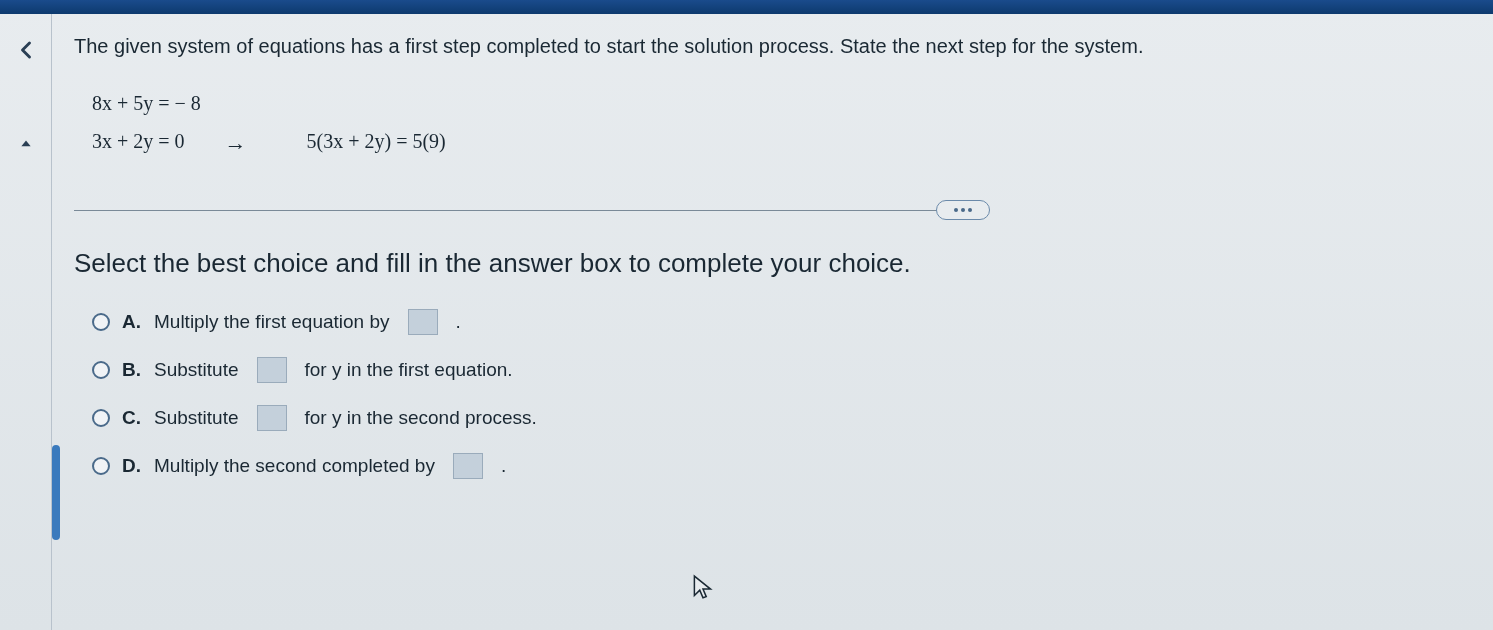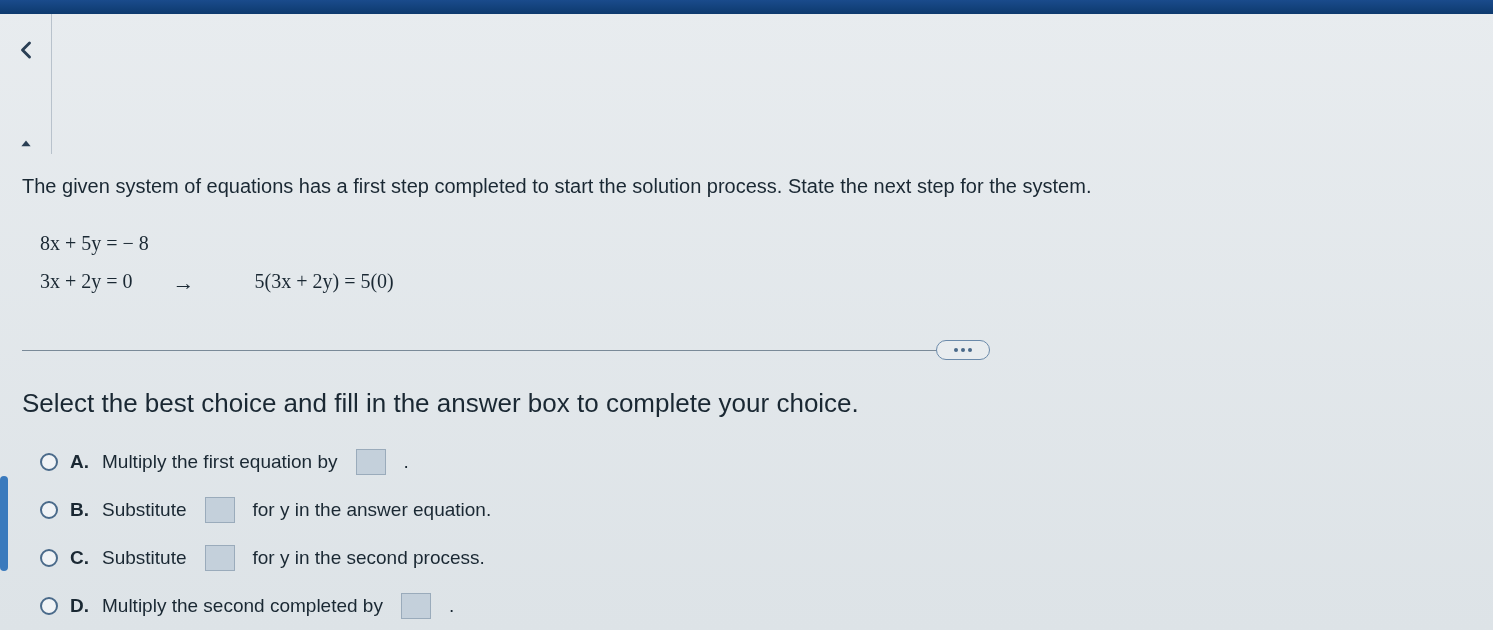--- a/index.html
+++ b/index.html
@@ -12,21 +12,20 @@
       position: relative;
     }
     .top-bar {
       height: 14px;
       background: linear-gradient(180deg, #1a4b8c 0%, #0d3a6e 100%);
       width: 100%;
     }
     .main-container {
       display: flex;
       height: calc(100% - 14px);
-      flex-direction: column;
     }
     .left-sidebar {
       width: 52px;
       display: flex;
       flex-direction: column;
       align-items: center;
       padding-top: 20px;
       border-right: 1px solid #b8c2cc;
     }
     .back-arrow {
@@ -189,21 +188,21 @@
 
     <div class="question-text">The given system of equations has a first step completed to start the solution process. State the next step for the system.</div>
 
     <div class="equations-block">
       <div class="eq-row">
         <span class="eq-main">8x +  5y  =   − 8</span>
       </div>
       <div class="eq-row">
         <span class="eq-main">3x +  2y  =     0</span>
         <span class="eq-arrow">→</span>
-        <span>5(3x + 2y)  =  5(0)</span>
+        <span>5(3x + 2y)  =  5(9)</span>
       </div>
     </div>
 
     <div class="divider-row">
       <hr class="divider-line">
       <div class="more-pill">
         <span></span>
         <span></span>
         <span></span>
       </div>
@@ -222,21 +221,21 @@
           <span>.</span>
         </div>
       </div>
 
       <div class="option-row">
         <div class="radio"></div>
         <span class="option-letter">B.</span>
         <div class="option-text-group">
           <span>Substitute</span>
           <span class="answer-box"></span>
-          <span>for y in the answer equation.</span>
+          <span>for y in the first equation.</span>
         </div>
       </div>
 
       <div class="option-row">
         <div class="radio"></div>
         <span class="option-letter">C.</span>
         <div class="option-text-group">
           <span>Substitute</span>
           <span class="answer-box"></span>
           <span>for y in the second process.</span>

